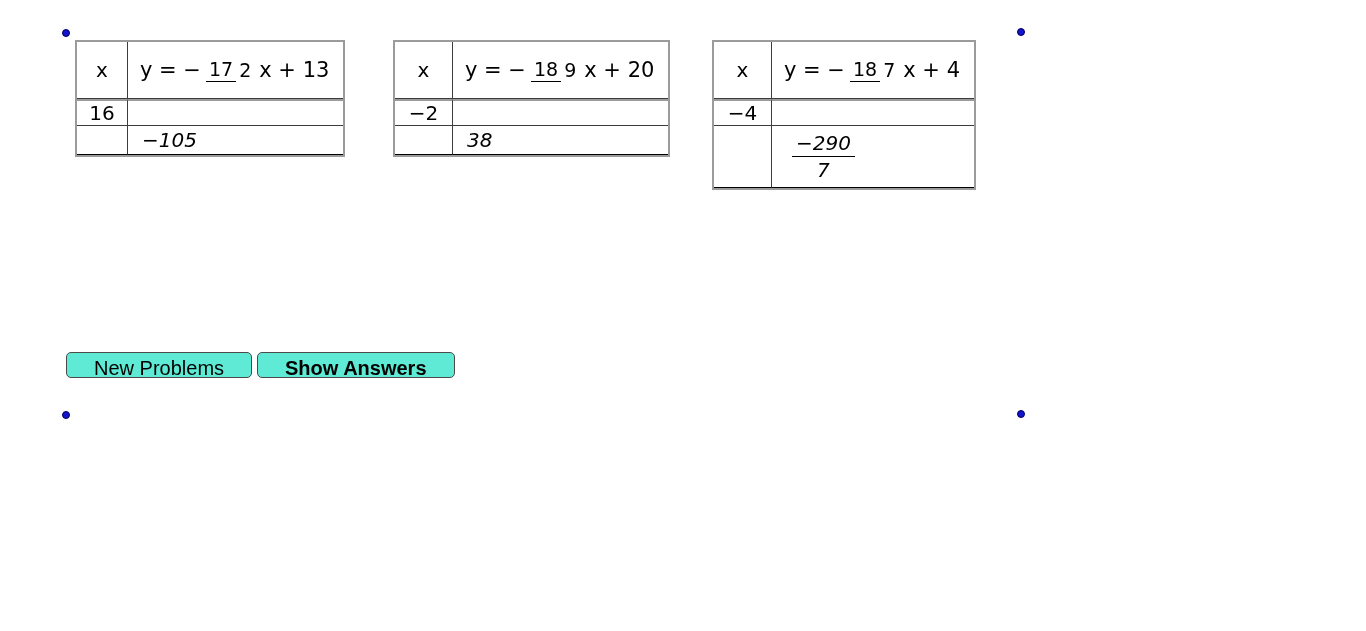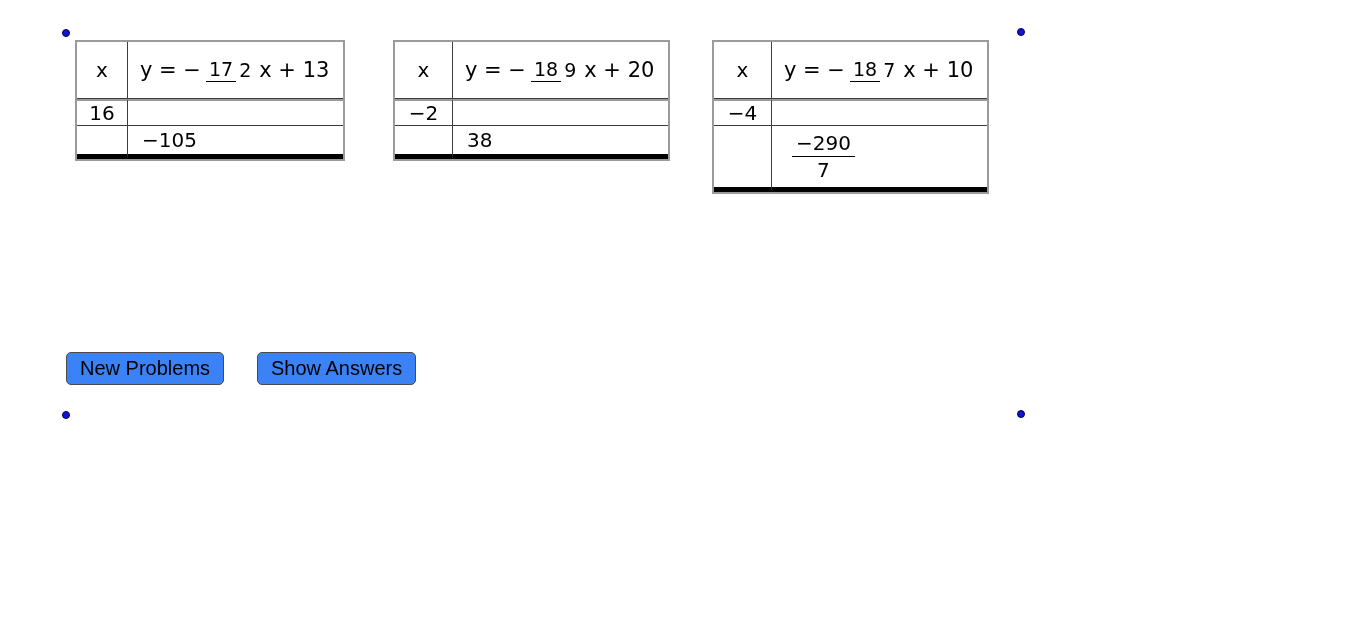--- a/index.html
+++ b/index.html
@@ -29,21 +29,21 @@
   }
   .fn-table th { height: 57px; border-bottom: 1px solid #3c3c3c; }
   .fn-table th.xh {
     border-right: 1px solid #3c3c3c;
     text-align: center;
     font-size: 20px;
     width: 51px;
   }
   .fn-table th.eqh { text-align: left; padding: 0 14px 0 12px; }
   .fn-table tr.r1 td { border-top: 2px solid #9b9b9b; border-bottom: 1px solid #3c3c3c; }
-  .fn-table tr.r2 td { border-bottom: 5px solid #000000; }
+  .fn-table tr.r2 td { border-bottom: 1px solid #000000; font-style: italic; }
   .fn-table td { height: 22px; font-size: 20px; }
   .fn-table td.xc { border-right: 1px solid #3c3c3c; text-align: center; }
   .fn-table td.yc { text-align: left; padding: 2px 10px 2px 14px; }
 
   #table-1 { left: 75px;  }
   #table-2 { left: 393px; }
   #table-3 { left: 712px; }
   #table-2 th.xh, #table-3 th.xh { width: 58px; }
   #table-1 th.eqh { min-width: 190px; }
   #table-2 th.eqh, #table-3 th.eqh { min-width: 190px; }
@@ -75,33 +75,33 @@
     line-height: 1.2;
     margin: 3px 6px;
   }
   .cell-frac .num { border-bottom: 1.5px solid #000; padding: 0 4px 1px 4px; }
   .cell-frac .den { padding: 1px 4px 0 4px; }
 
   
   .gg-btn {
     position: absolute;
     top: 352px;
-    height: 33px;
-    background: #3b82f6;
+    height: 26px;
+    background: #5eead4;
     border: 1px solid #4a4a4a;
     border-radius: 5px;
     font-family: "Liberation Sans", sans-serif;
     font-size: 20px;
     color: #000000;
-    padding: 0 13px;
+    padding: 0 27px;
     cursor: pointer;
     line-height: 31px;
   }
   #btn-new-problems { left: 66px; }
-  #btn-show-answers { left: 257px; }
+  #btn-show-answers { left: 257px; font-weight: bold; }
 
   
   .pt {
     position: absolute;
     width: 8px;
     height: 8px;
     border-radius: 50%;
     background: #1414cc;
     border: 1px solid #000060;
   }
@@ -176,21 +176,21 @@
     <tbody>
         <tr>
       <th class="xh">x</th>
       <th class="eqh">
         <span class="eq">
           <span>y = −</span>
           <span class="frac">
             <span class="num">18</span>
             <span class="den">7</span>
           </span>
-          <span>x + 10</span>
+          <span>x + 4</span>
         </span>
       </th>
     </tr>
     <tr class="r1">
       <td class="xc">−4</td>
       <td class="yc"></td>
     </tr>
     <tr class="r2">
       <td class="xc"></td>
       <td class="yc">

